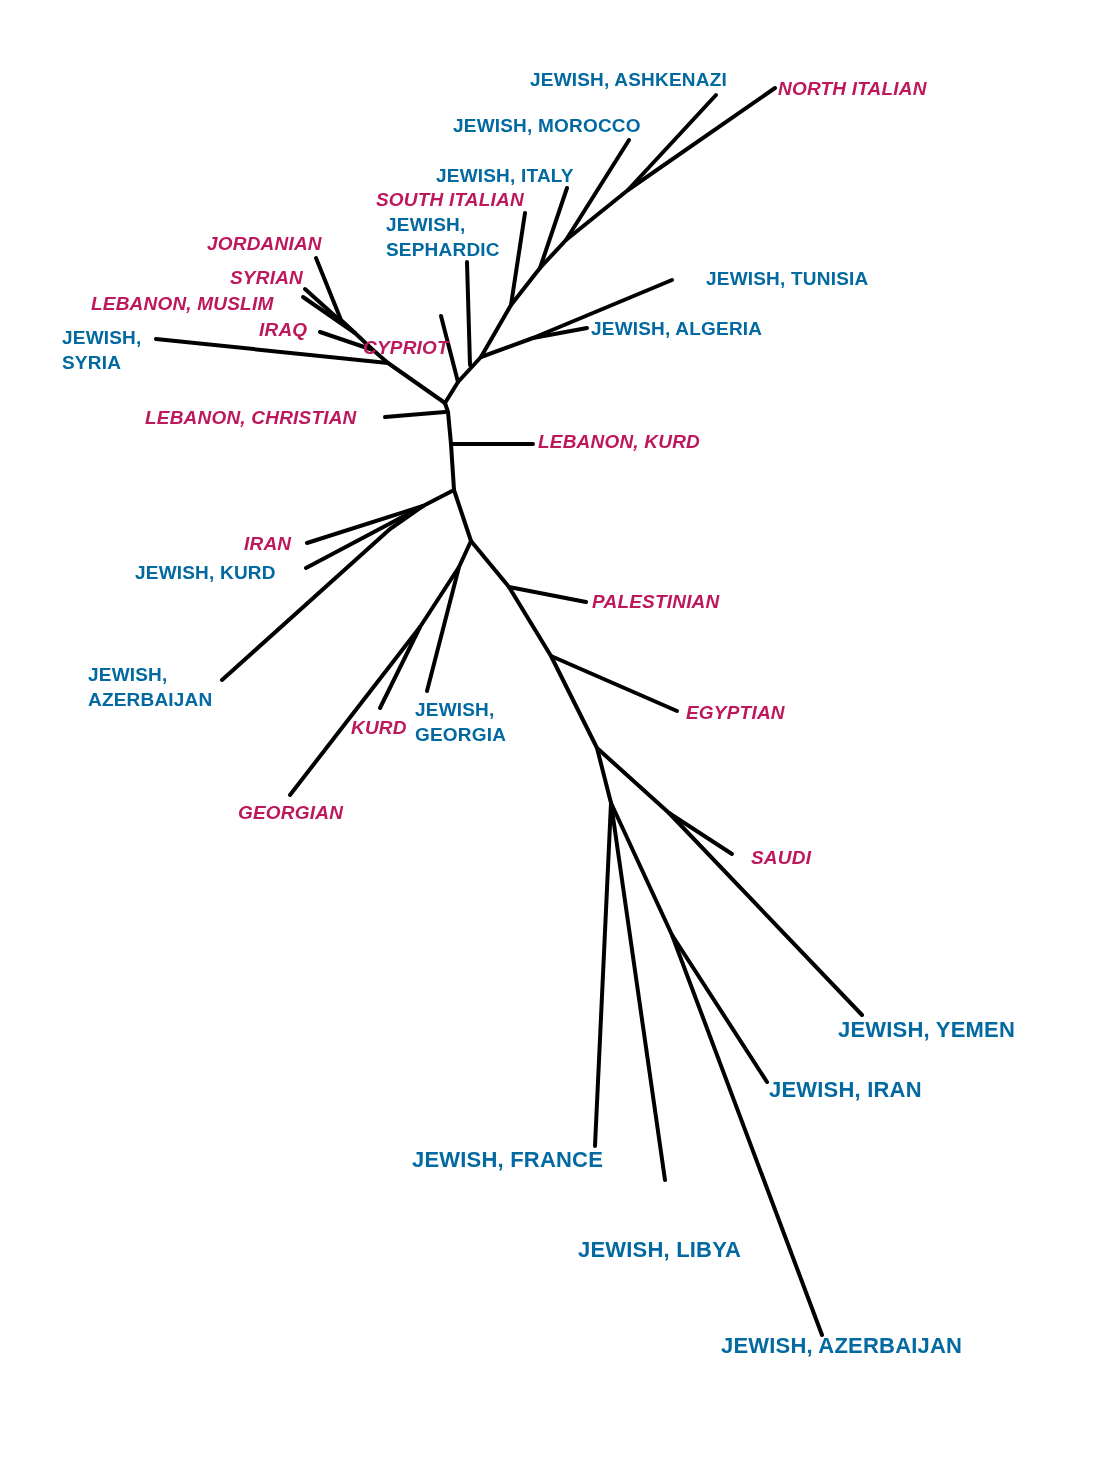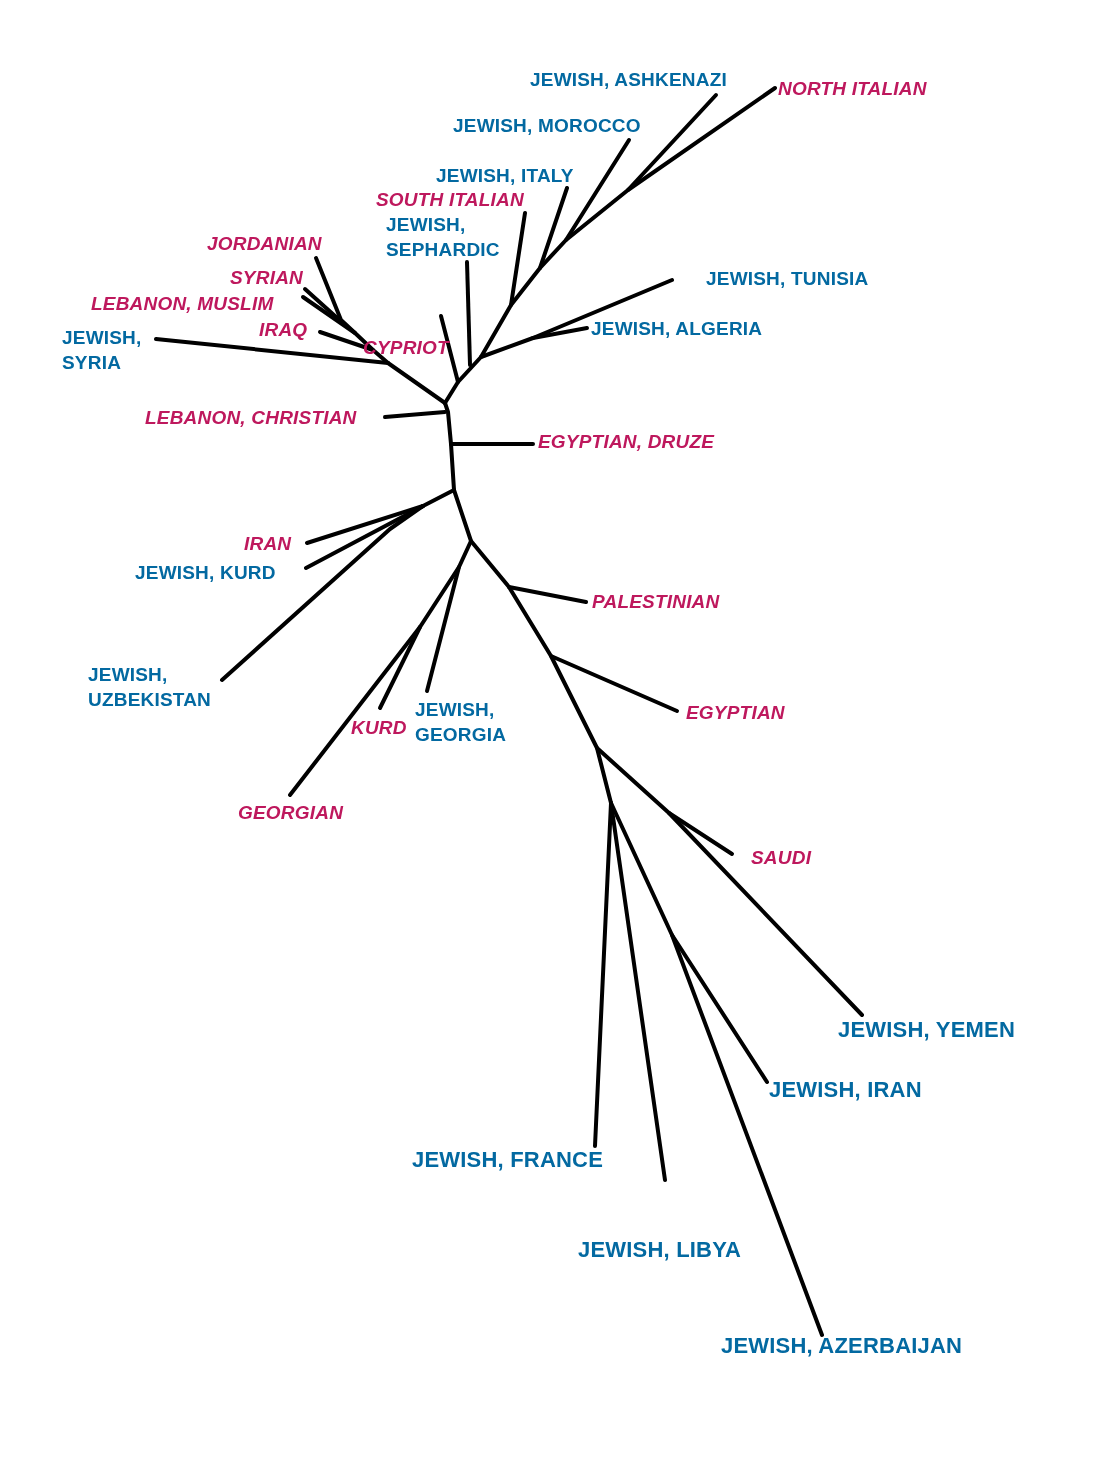--- a/index.html
+++ b/index.html
@@ -71,26 +71,26 @@
   <div class="lbl black" style="left:363px;top:289px;margin-top:46px;">CYPRIOT</div>
   <div class="lbl black" style="left:207px;top:231px;text-align:center;">JORDANIAN</div>
   <div class="lbl black" style="left:230px;top:265px;">SYRIAN</div>
   <div class="lbl black" style="left:91px;top:291px;">LEBANON, MUSLIM</div>
   <div class="lbl black" style="left:259px;top:317px;">IRAQ</div>
   <div class="lbl jewish c" style="left:62px;top:325px;width:94px;">
     <div>JEWISH,</div>
     <div>SYRIA</div>
   </div>
   <div class="lbl black" style="left:145px;top:405px;">LEBANON, CHRISTIAN</div>
-  <div class="lbl black" style="left:538px;top:429px;">EGYPTIAN, DRUZE</div>
+  <div class="lbl black" style="left:538px;top:429px;">LEBANON, KURD</div>
   <div class="lbl black" style="left:244px;top:531px;">IRAN</div>
   <div class="lbl jewish" style="left:135px;top:560px;">JEWISH, KURD</div>
   <div class="lbl jewish c" style="left:88px;top:662px;width:142px;">
     <div>JEWISH,</div>
-    <div>UZBEKISTAN</div>
+    <div>AZERBAIJAN</div>
   </div>
   <div class="lbl black" style="left:351px;top:715px;">KURD</div>
   <div class="lbl jewish c" style="left:415px;top:697px;width:102px;">
     <div>JEWISH,</div>
     <div>GEORGIA</div>
   </div>
   <div class="lbl black" style="left:238px;top:800px;">GEORGIAN</div>
   <div class="lbl black" style="left:592px;top:589px;">PALESTINIAN</div>
   <div class="lbl black" style="left:686px;top:700px;">EGYPTIAN</div>
   <div class="lbl black" style="left:751px;top:845px;">SAUDI</div>

